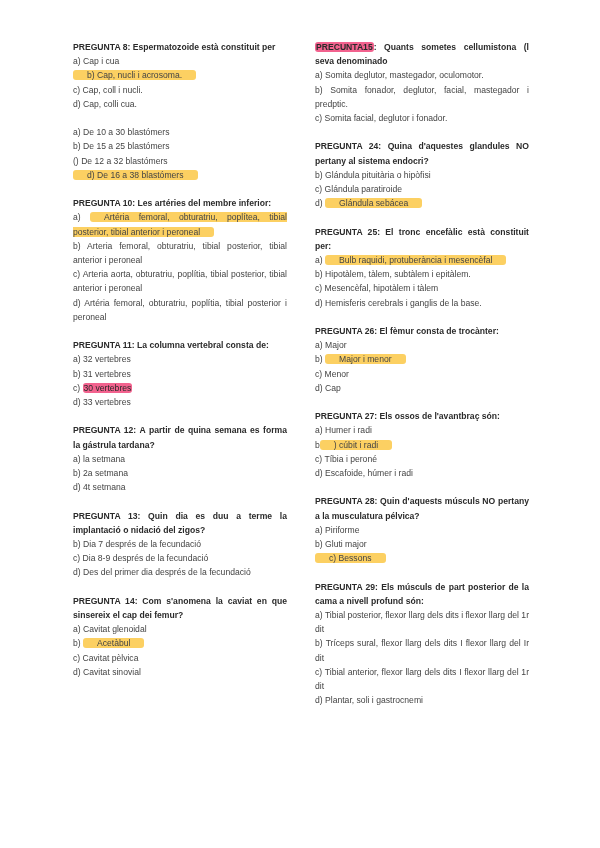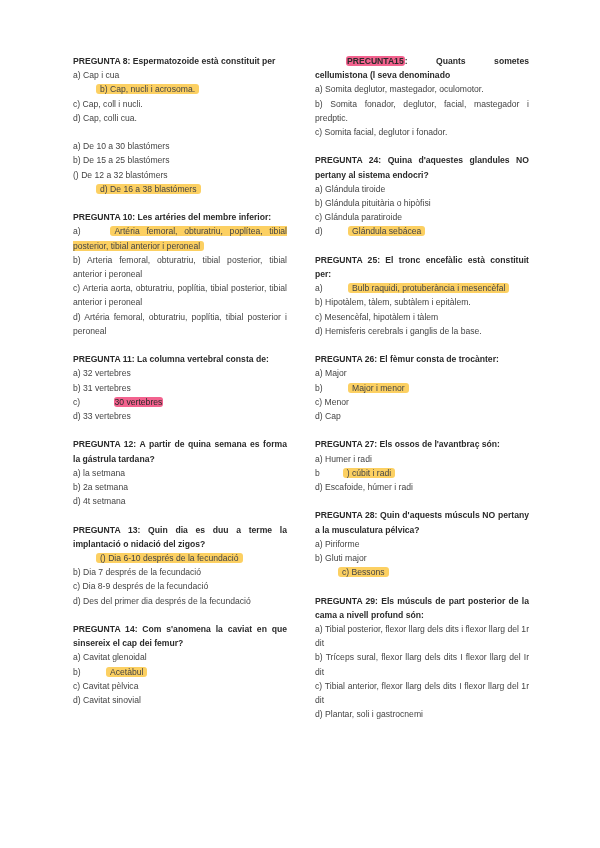--- a/index.html
+++ b/index.html
@@ -5,43 +5,41 @@
     * { margin: 0; padding: 0; box-sizing: border-box; }
     html, body { width: 600px; height: 848px; background: #ffffff; overflow: hidden; }
     body {
       font-family: "Liberation Sans", "DejaVu Sans", sans-serif;
       color: #3a3a3a;
       font-size: 8.6px;
       line-height: 14.2px;
       position: relative;
     }
     .page { position: absolute; inset: 0; }
-    .col { position: absolute; top: 54px; width: 214px; }
+    .col { position: absolute; top: 40px; width: 214px; }
     .col-left { left: 73px; }
     .col-right { left: 315px; }
     .question { margin-bottom: 14.2px; }
     .q-title {
       font-weight: bold;
       color: #2b2b2b;
       text-align: justify;
       text-align-last: left;
     }
     .opt { text-align: justify; text-align-last: left; color: #444; }
     .hl {
       background: #fcd062;
       border-radius: 3px;
-      padding: 0 4px;
-      margin-left: 23px;
+      padding: 0 14px;
     }
     .hl-pink {
       background: #f2628e;
       border-radius: 3px;
       padding: 0 1px;
       color: #2a2a2a;
-      margin-left: 31px;
     }
   </style>
 </head>
 <body>
 
 <div class="page">
   <div class="col col-left" id="col-left">
       <div class="question">
         <div class="q-title"><span>PREGUNTA 8: Espermatozoide està constituit per</span></div>
         <div class="opt"><span>a) </span><span>Cap i cua</span></div>
@@ -70,21 +68,20 @@
         <div class="opt"><span>d) </span><span>33 vertebres</span></div>
       </div>
       <div class="question">
         <div class="q-title"><span>PREGUNTA 12: A partir de quina semana es forma la gástrula tardana?</span></div>
         <div class="opt"><span>a) </span><span>la setmana</span></div>
         <div class="opt"><span>b) </span><span>2a setmana</span></div>
         <div class="opt"><span>d) </span><span>4t setmana</span></div>
       </div>
       <div class="question">
         <div class="q-title"><span>PREGUNTA 13: Quin dia es duu a terme la implantació o nidació del zigos?</span></div>
-        <div class="opt"><span class="hl"><span>() </span><span>Dia 6-10 després de la fecundació</span></span></div>
         <div class="opt"><span>b) </span><span>Dia 7 després de la fecundació</span></div>
         <div class="opt"><span>c) </span><span>Dia 8-9 després de la fecundació</span></div>
         <div class="opt"><span>d) </span><span>Des del primer dia després de la fecundació</span></div>
       </div>
       <div class="question">
         <div class="q-title"><span>PREGUNTA 14: Com s'anomena la caviat en que sinsereix el cap dei femur?</span></div>
         <div class="opt"><span>a) </span><span>Cavitat glenoidal</span></div>
         <div class="opt"><span>b) </span><span class="hl">Acetàbul</span></div>
         <div class="opt"><span>c) </span><span>Cavitat pèlvica</span></div>
         <div class="opt"><span>d) </span><span>Cavitat sinovial</span></div>
@@ -92,21 +89,20 @@
     </div>
   <div class="col col-right" id="col-right">
       <div class="question">
         <div class="q-title"><span class="hl-pink">PRECUNTA15</span><span>: Quants sometes cellumistona (l seva denominado</span></div>
         <div class="opt"><span>a) </span><span>Somita deglutor, mastegador, oculomotor.</span></div>
         <div class="opt"><span>b) </span><span>Somita fonador, deglutor, facial, mastegador i predptic.</span></div>
         <div class="opt"><span>c) </span><span>Somita facial, deglutor i fonador.</span></div>
       </div>
       <div class="question">
         <div class="q-title"><span>PREGUNTA 24: Quina d'aquestes glandules NO pertany al sistema endocri?</span></div>
-        <div class="opt"><span>a) </span><span>Glándula tiroide</span></div>
         <div class="opt"><span>b) </span><span>Glándula pituitària o hipòfisi</span></div>
         <div class="opt"><span>c) </span><span>Glándula paratiroide</span></div>
         <div class="opt"><span>d) </span><span class="hl">Glándula sebácea</span></div>
       </div>
       <div class="question">
         <div class="q-title"><span>PREGUNTA 25: El tronc encefàlic està constituit per:</span></div>
         <div class="opt"><span>a) </span><span class="hl">Bulb raquidi, protuberància i mesencèfal</span></div>
         <div class="opt"><span>b) </span><span>Hipotàlem, tàlem, subtàlem i epitàlem.</span></div>
         <div class="opt"><span>c) </span><span>Mesencèfal, hipotàlem i tàlem</span></div>
         <div class="opt"><span>d) </span><span>Hemisferis cerebrals i ganglis de la base.</span></div>
@@ -115,20 +111,21 @@
         <div class="q-title"><span>PREGUNTA 26: El fèmur consta de trocànter:</span></div>
         <div class="opt"><span>a) </span><span>Major</span></div>
         <div class="opt"><span>b) </span><span class="hl">Major i menor</span></div>
         <div class="opt"><span>c) </span><span>Menor</span></div>
         <div class="opt"><span>d) </span><span>Cap</span></div>
       </div>
       <div class="question">
         <div class="q-title"><span>PREGUNTA 27: Els ossos de l'avantbraç són:</span></div>
         <div class="opt"><span>a) </span><span>Humer i radi</span></div>
         <div class="opt"><span>b</span><span class="hl">) cúbit i radi</span></div>
+        <div class="opt"><span>c) </span><span>Tíbia i peroné</span></div>
         <div class="opt"><span>d) </span><span>Escafoide, húmer i radi</span></div>
       </div>
       <div class="question">
         <div class="q-title"><span>PREGUNTA 28: Quin d'aquests músculs NO pertany a la musculatura pélvica?</span></div>
         <div class="opt"><span>a) </span><span>Piriforme</span></div>
         <div class="opt"><span>b) </span><span>Gluti major</span></div>
         <div class="opt"><span class="hl"><span>c) </span><span>Bessons</span></span></div>
       </div>
       <div class="question">
         <div class="q-title"><span>PREGUNTA 29: Els músculs de part posterior de la cama a nivell profund són:</span></div>

